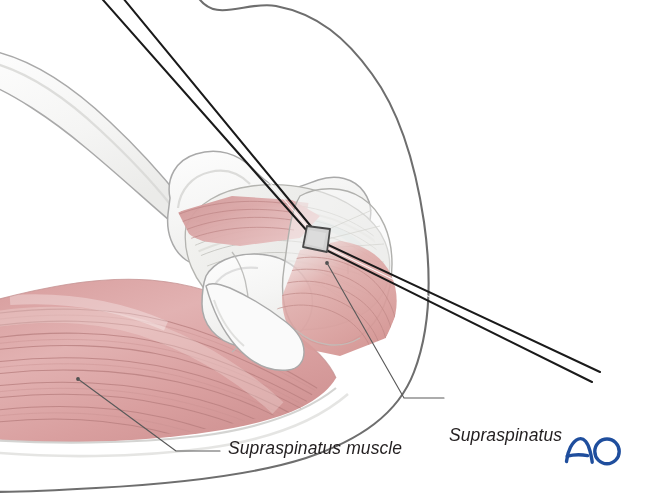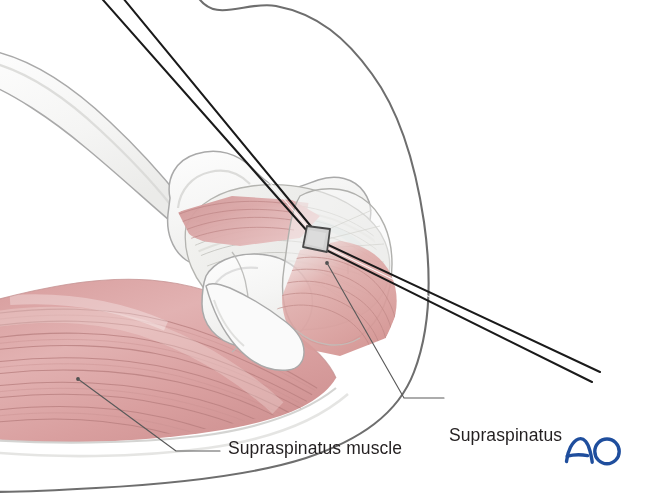--- a/index.html
+++ b/index.html
@@ -10,20 +10,21 @@
   }
   body {
     font-family: "Liberation Sans", sans-serif;
   }
   #figure-root {
     position: relative;
     width: 637px;
     height: 493px;
     background: #ffffff;
     overflow: hidden;
+    font-style: italic;
   }
   #figure-svg {
     position: absolute;
     left: 0;
     top: 0;
     width: 665px;
     height: 493px;
     display: block;
   }
   .anno-label {

